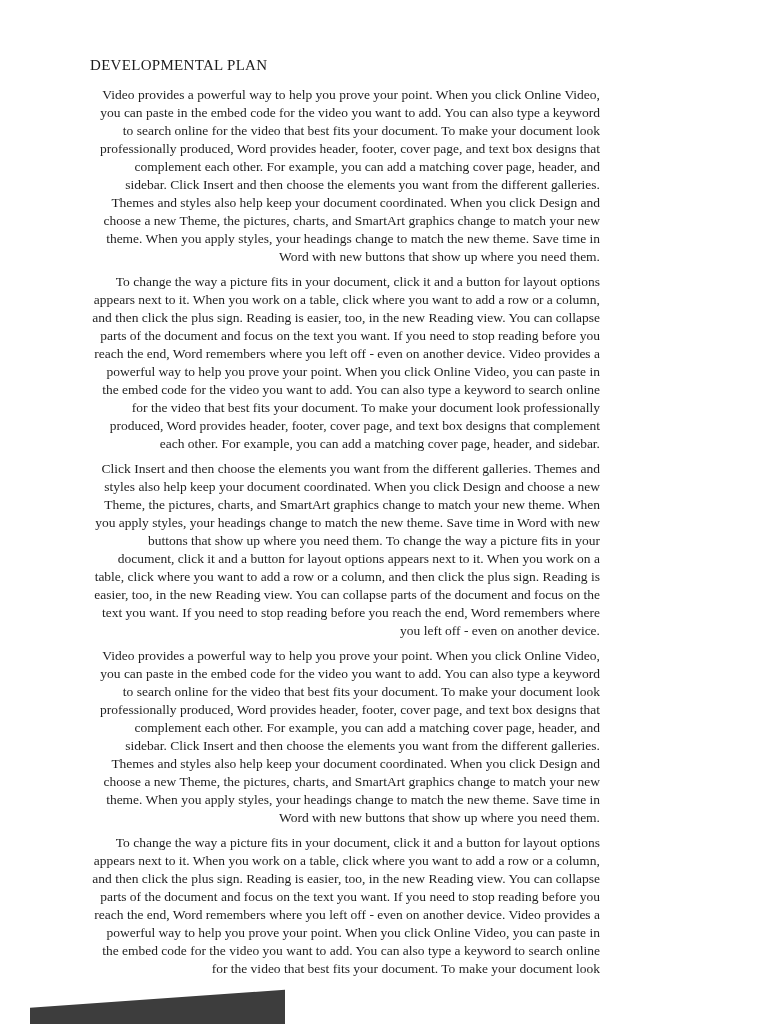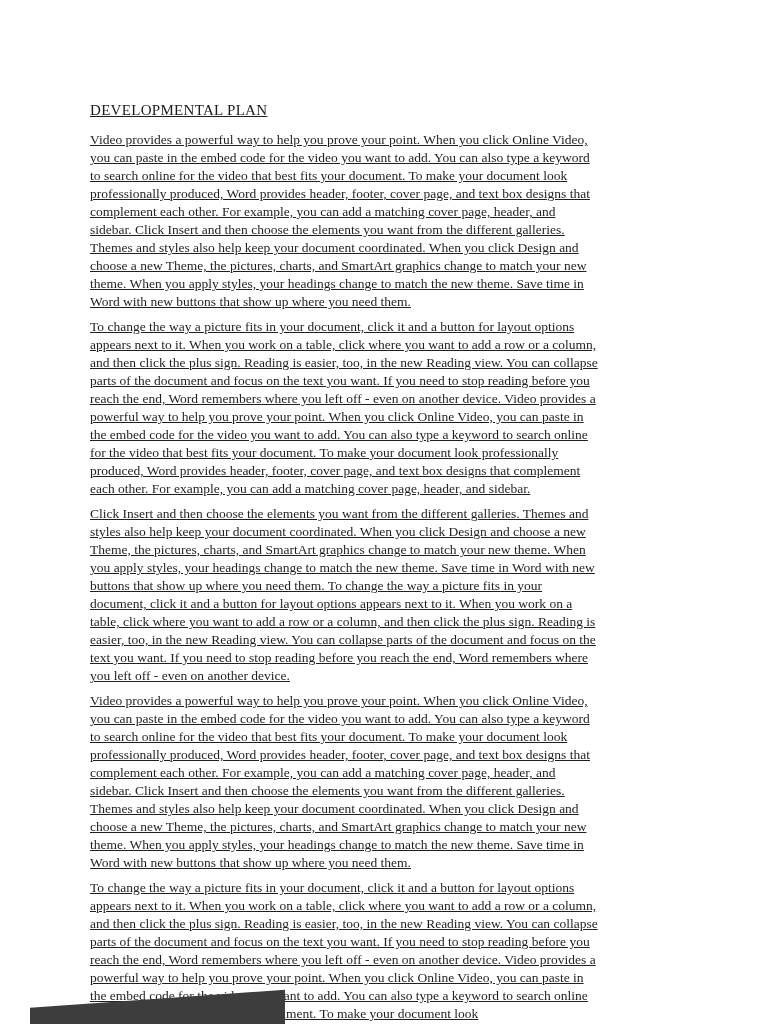--- a/index.html
+++ b/index.html
@@ -9,38 +9,37 @@
     font-family: "Liberation Serif", "DejaVu Serif", serif;
   }
   .screen {
     position: relative;
     width: 768px;
     height: 1024px;
     background: #ffffff;
     overflow: hidden;
   }
   .doc-content {
-    padding: 101px 90px 0 90px;
+    padding: 56px 90px 0 90px;
     width: 690px;
     color: #1f1f1f;
-    text-decoration: underline;
   }
   .doc-title {
     font-size: 15px;
     font-weight: normal;
     line-height: 18px;
     letter-spacing: 0.3px;
     margin-bottom: 12px;
     color: #1c1c1c;
   }
   .doc-paragraph {
     font-size: 13.5px;
     line-height: 18px;
     margin-bottom: 7px;
-    text-align: left;
+    text-align: right;
     color: #1f1f1f;
   }
   .corner-mark {
     position: absolute;
     left: 30px;
     bottom: 0;
     width: 255px;
     height: 36px;
     background: #3d3d3d;
     clip-path: polygon(0 55%, 100% 5%, 100% 100%, 0 100%);

